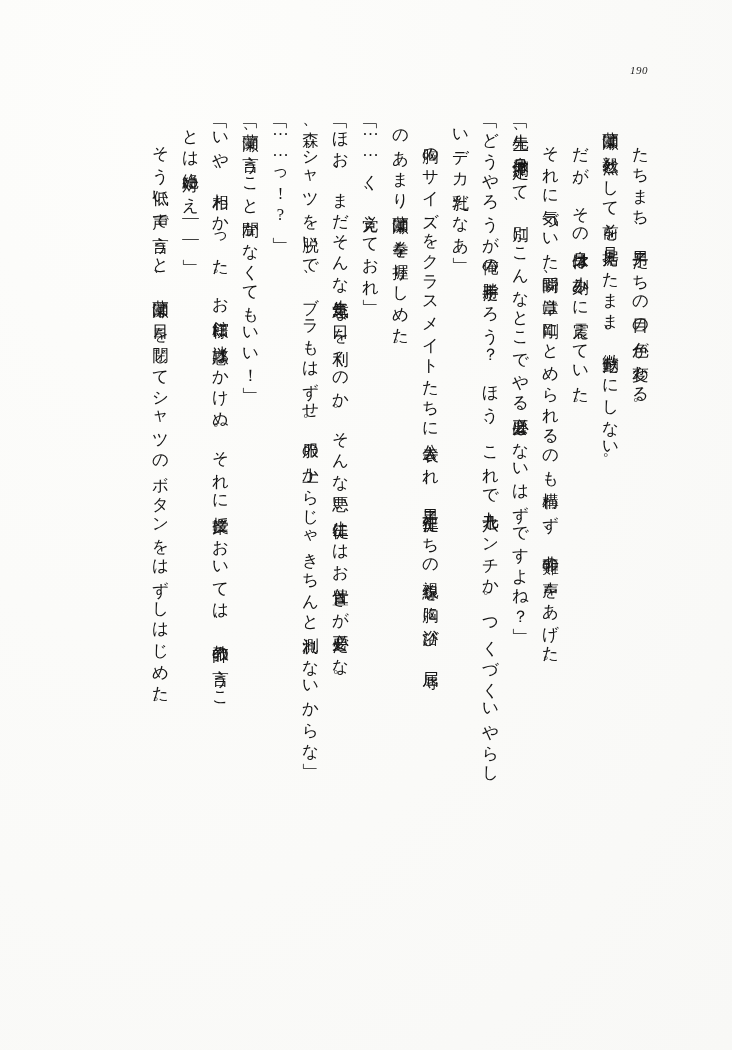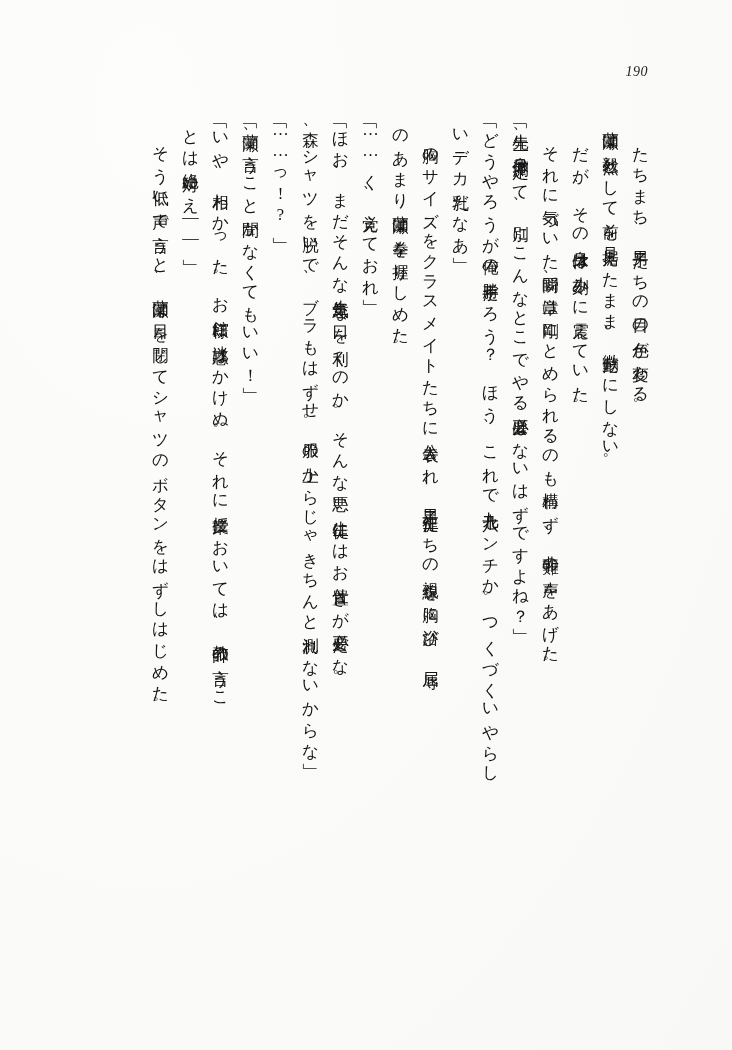--- a/index.html
+++ b/index.html
@@ -20,21 +20,21 @@
     width: 732px;
     height: 1050px;
     background:
       radial-gradient(ellipse at 20% 10%, #fdfdfb 0%, #fbfbf9 40%, #f8f8f6 100%);
     box-sizing: border-box;
   }
   .page-number {
     position: absolute;
     top: 64px;
     right: 84px;
-    font-size: 14px;
+    font-size: 11px;
     font-style: italic;
     font-family: "Liberation Serif", "DejaVu Serif", serif;
     color: #222;
     letter-spacing: 0.5px;
   }
   .text-block {
     position: absolute;
     top: 118px;
     right: 84px;
     left: 84px;

